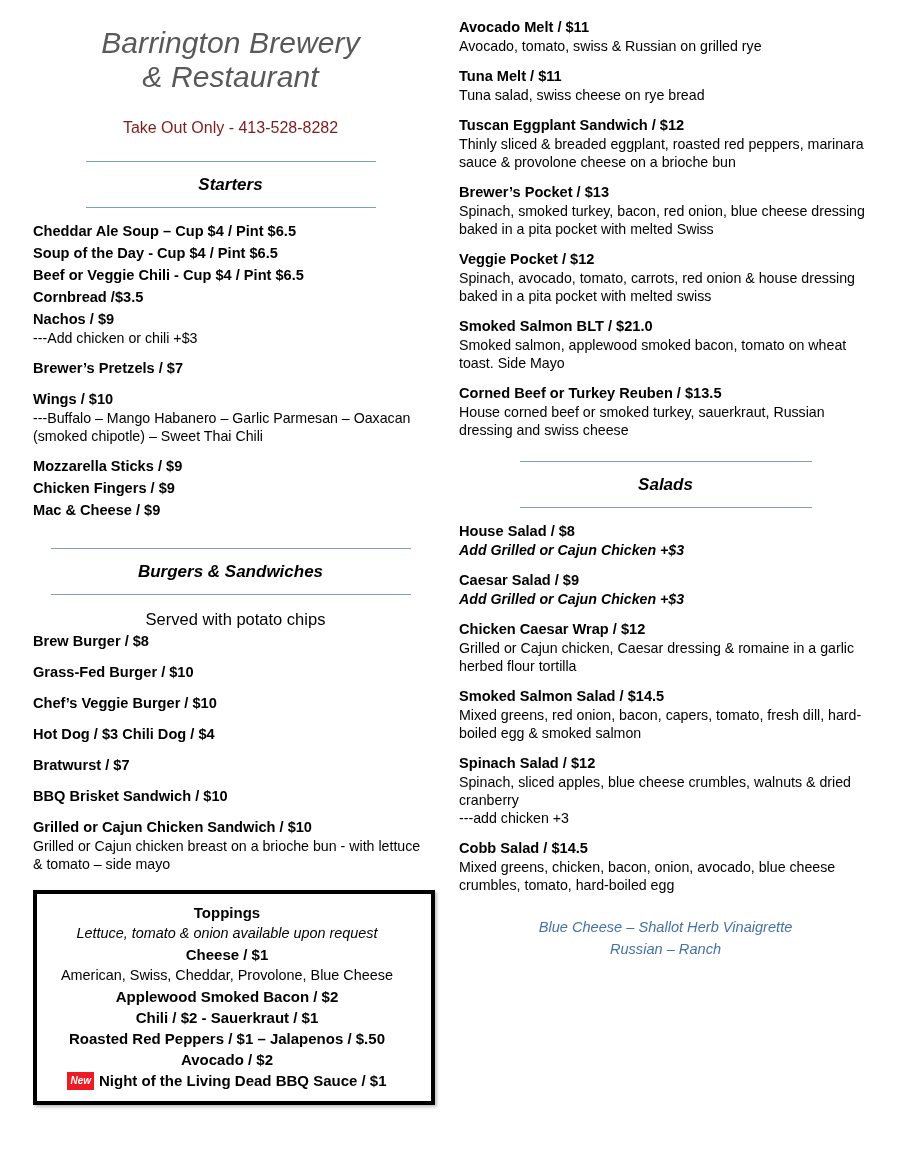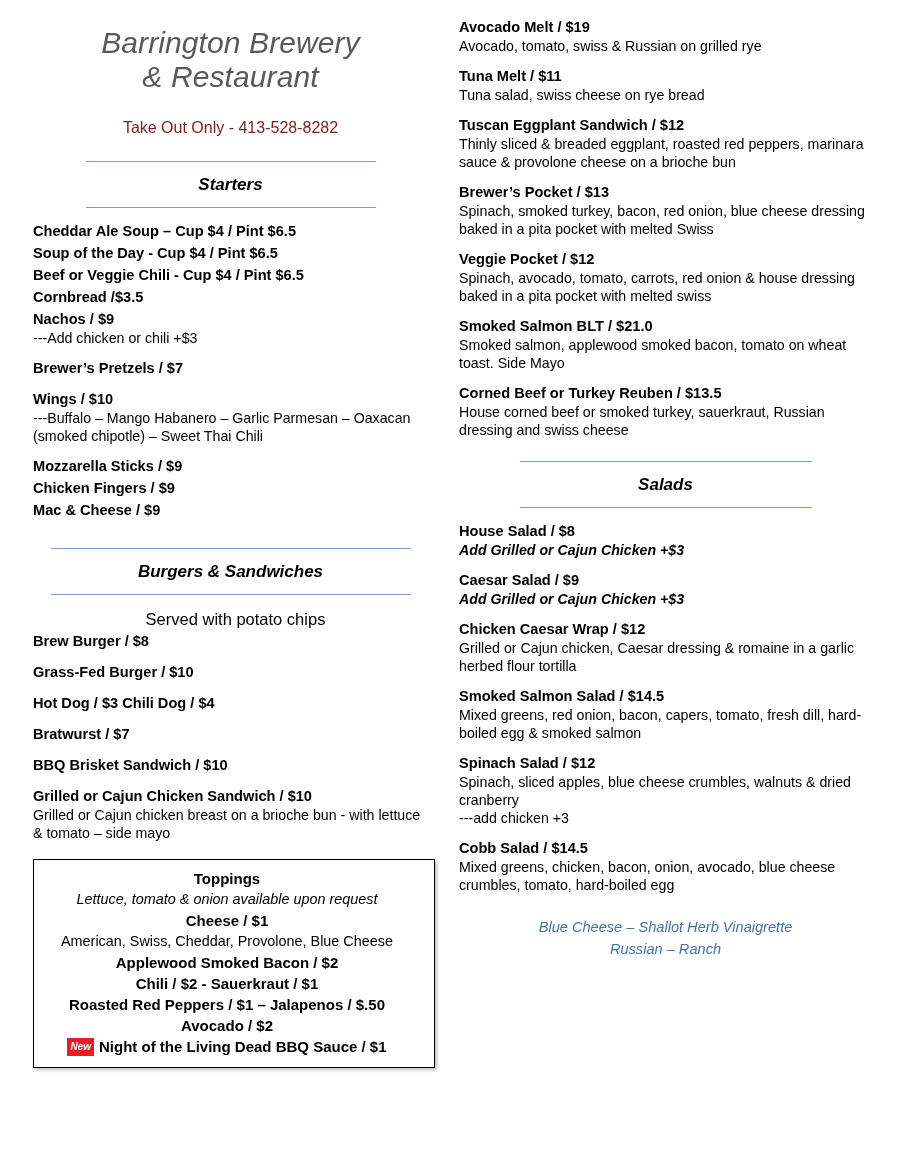--- a/index.html
+++ b/index.html
@@ -96,21 +96,21 @@
     font-size: 16.5px;
     line-height: 21px;
     text-align: center;
     padding-left: 10px;
     margin-bottom: 2px;
   }
 
   
   .toppings-box {
     margin-top: 17px;
-    border: 1px solid #000000;
+    border: 4px solid #000000;
     box-shadow: 2px 2px 3px rgba(0,0,0,0.25);
     padding: 8px 24px 10px 10px;
     text-align: center;
     width: 402px;
     box-sizing: border-box;
   }
   .toppings-title {
     font-weight: bold;
     font-size: 15px;
     line-height: 21px;
@@ -217,20 +217,23 @@
       <div class="rule"></div>
     </div>
 
     <div class="served-note">Served with potato chips</div>
     <div class="items" id="burgers-list" style="margin-top:0">
         <div class="item">
           <div class="item-name">Brew Burger / $8</div>
         </div>
         <div class="item">
           <div class="item-name">Grass-Fed Burger / $10</div>
+        </div>
+        <div class="item">
+          <div class="item-name">Chef’s Veggie Burger / $10</div>
         </div>
         <div class="item">
           <div class="item-name">Hot Dog / $3        Chili Dog / $4</div>
         </div>
         <div class="item">
           <div class="item-name">Bratwurst / $7</div>
         </div>
         <div class="item">
           <div class="item-name">BBQ Brisket Sandwich / $10</div>
         </div>
@@ -254,21 +257,21 @@
         <span class="toppings-line">Night of the Living Dead BBQ Sauce / $1</span>
       </div>
     </div>
 
   </div>
 
   <div class="col col-right">
 
     <div class="items" id="sandwiches-list" style="margin-top:0">
         <div class="item">
-          <div class="item-name">Avocado Melt / $19</div>
+          <div class="item-name">Avocado Melt / $11</div>
           <div class="item-desc">Avocado, tomato, swiss &amp; Russian on grilled rye</div>
         </div>
         <div class="item">
           <div class="item-name">Tuna Melt / $11</div>
           <div class="item-desc">Tuna salad, swiss cheese on rye bread</div>
         </div>
         <div class="item">
           <div class="item-name">Tuscan Eggplant Sandwich / $12</div>
           <div class="item-desc">Thinly sliced &amp; breaded eggplant, roasted red peppers, marinara sauce &amp; provolone cheese on a brioche bun</div>
         </div>

